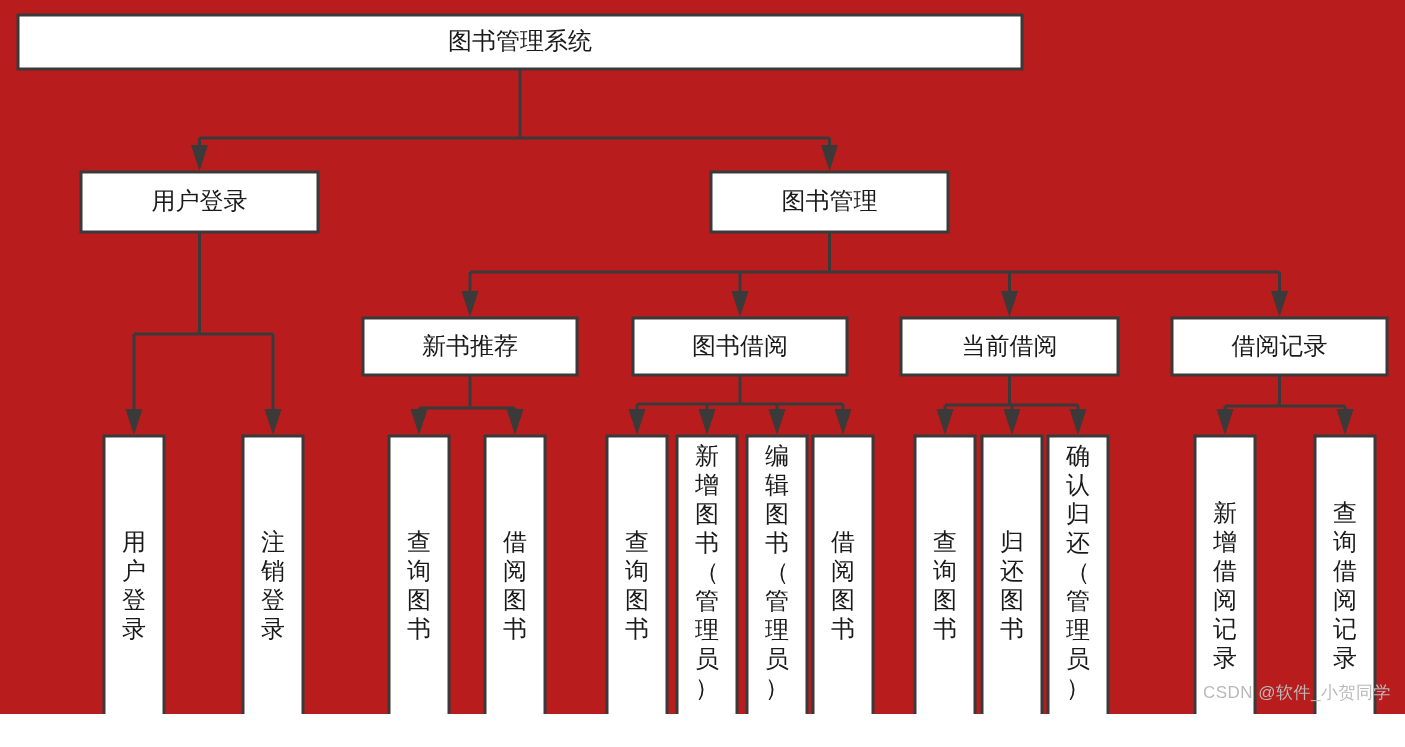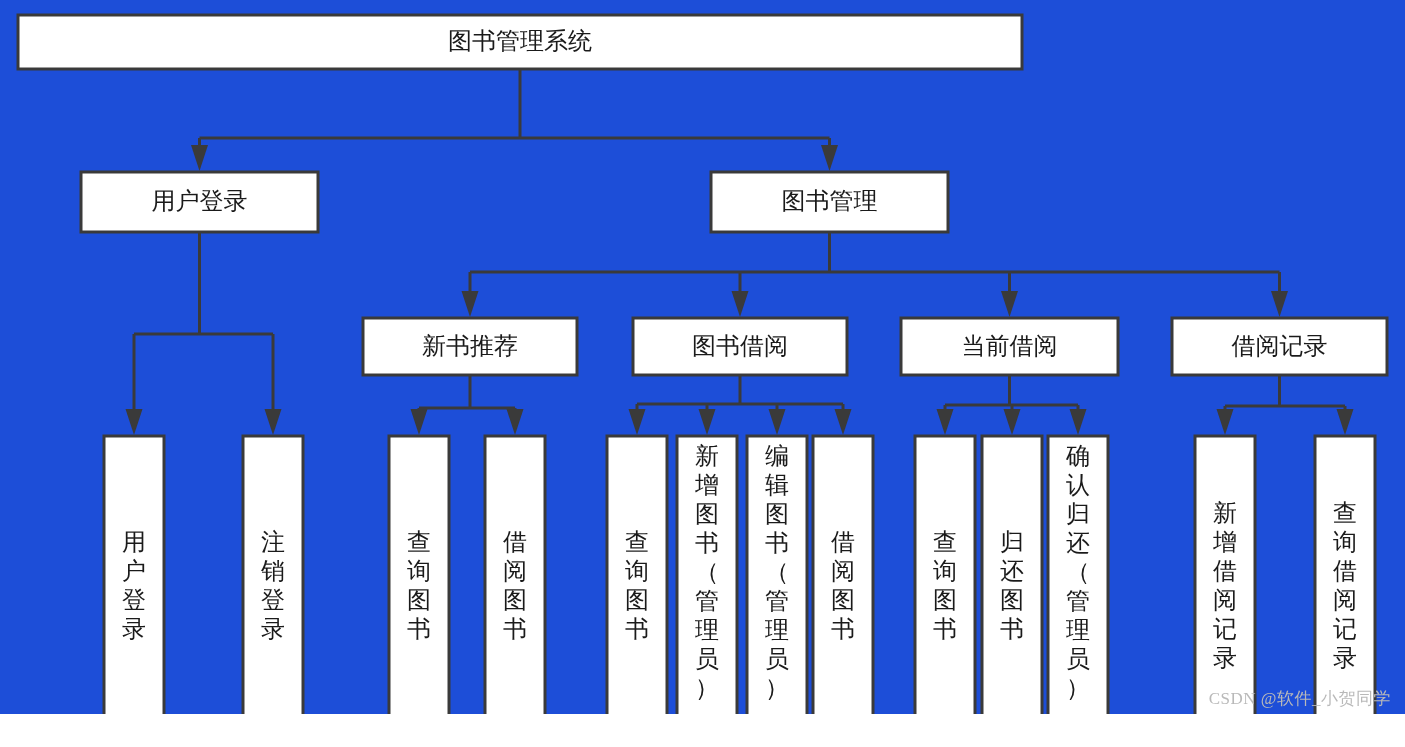--- a/index.html
+++ b/index.html
@@ -8,21 +8,21 @@
     padding: 0;
     background: #ffffff;
   }
   body {
     font-family: "Liberation Sans", "DejaVu Sans", sans-serif;
   }
   #diagram-root {
     position: relative;
     width: 1405px;
     height: 714px;
-    background: #1d4ed8;
+    background: #b91c1c;
     overflow: hidden;
   }
   svg#tree-svg {
     position: absolute;
     left: 0;
     top: 0;
     width: 1405px;
     height: 747px;
     display: block;
   }
@@ -52,22 +52,22 @@
   .node-label-v {
     fill: #1a1a1a;
     font-family: "Liberation Sans", "DejaVu Sans", sans-serif;
     font-size: 24px;
     text-anchor: middle;
     white-space: pre;
   }
   .watermark-text {
     position: absolute;
     right: 14px;
-    bottom: 4px;
-    font-family: Liberation Serif, serif;
+    bottom: 10px;
+    font-family: Liberation Sans, sans-serif;
     font-size: 17px;
     color: #b9b9b9;
     letter-spacing: 0.5px;
     white-space: nowrap;
     user-select: none;
   }
 </style>
 </head>
 <body>
 

